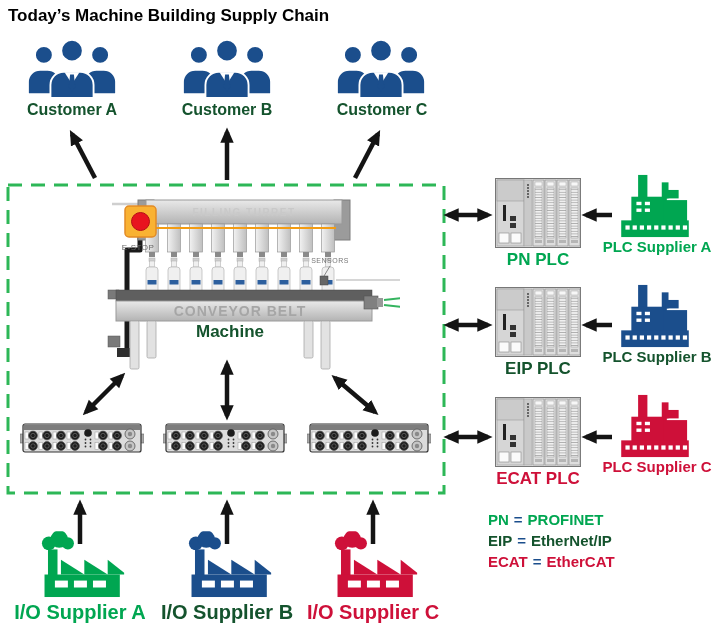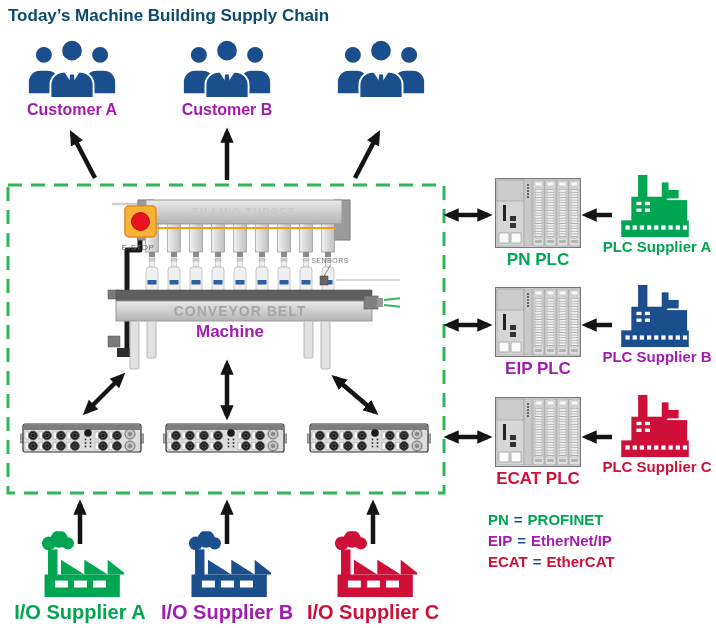--- a/index.html
+++ b/index.html
@@ -1,23 +1,23 @@
 <!DOCTYPE html>
 <html><head>
 <meta charset="utf-8">
 <style>
   html,body{margin:0;padding:0;background:#fff;}
   .canvas{position:relative;width:716px;height:628px;background:#fff;overflow:hidden;
           font-family:"Liberation Sans",sans-serif;}
   .abs{position:absolute;}
   .lbl{font-weight:bold;text-align:center;line-height:1.1;}
-  .navy{color:#a21caf;}
+  .navy{color:#14532d;}
   .green{color:#00A651;}
   .red{color:#CE1039;}
-  .title{font-size:17px;font-weight:bold;color:#0c4a6e;}
+  .title{font-size:17px;font-weight:bold;color:#000000;}
   .cust-lbl{font-size:16px;}
   .io-lbl{font-size:16px;}
   .plc-lbl{font-size:17px;}
   .sup-lbl{font-size:15px;}
   .iosup-lbl{font-size:20px;}
   .arrow{position:absolute;overflow:visible;}
   .arrow line{stroke:#141414;stroke-width:4.5;}
   .legend{position:absolute;left:488px;top:511px;font-size:15px;font-weight:bold;}
   .legend .row{display:flex;gap:5px;margin-bottom:4px;white-space:nowrap;}
   .legend .eq{color:#1B4E8C;}
@@ -216,20 +216,21 @@
       <use href="#sym-customer"></use>
     </svg>
   <svg class="abs" style="left:180px;top:38px;color:#1B4E8C" width="94" height="60" viewBox="0 0 100 64">
       <use href="#sym-customer"></use>
     </svg>
   <svg class="abs" style="left:334px;top:38px;color:#1B4E8C" width="94" height="60" viewBox="0 0 100 64">
       <use href="#sym-customer"></use>
     </svg>
   <div class="abs lbl navy cust-lbl" style="left:0px;top:101px;width:144px;">Customer A</div>
   <div class="abs lbl navy cust-lbl" style="left:155px;top:101px;width:144px;">Customer B</div>
+  <div class="abs lbl navy cust-lbl" style="left:310px;top:101px;width:144px;">Customer C</div>
 
   <svg class="arrow" style="left:62px;top:126px" width="40" height="56">
     <line x1="33" y1="52" x2="10" y2="8" marker-end="url(#ah)"></line>
     </svg>
   <svg class="arrow" style="left:215px;top:126px" width="24" height="56">
     <line x1="12" y1="54" x2="12" y2="6" marker-end="url(#ah)"></line>
     </svg>
   <svg class="arrow" style="left:347px;top:126px" width="40" height="56">
     <line x1="8" y1="52" x2="31" y2="8" marker-end="url(#ah)"></line>
     </svg>

